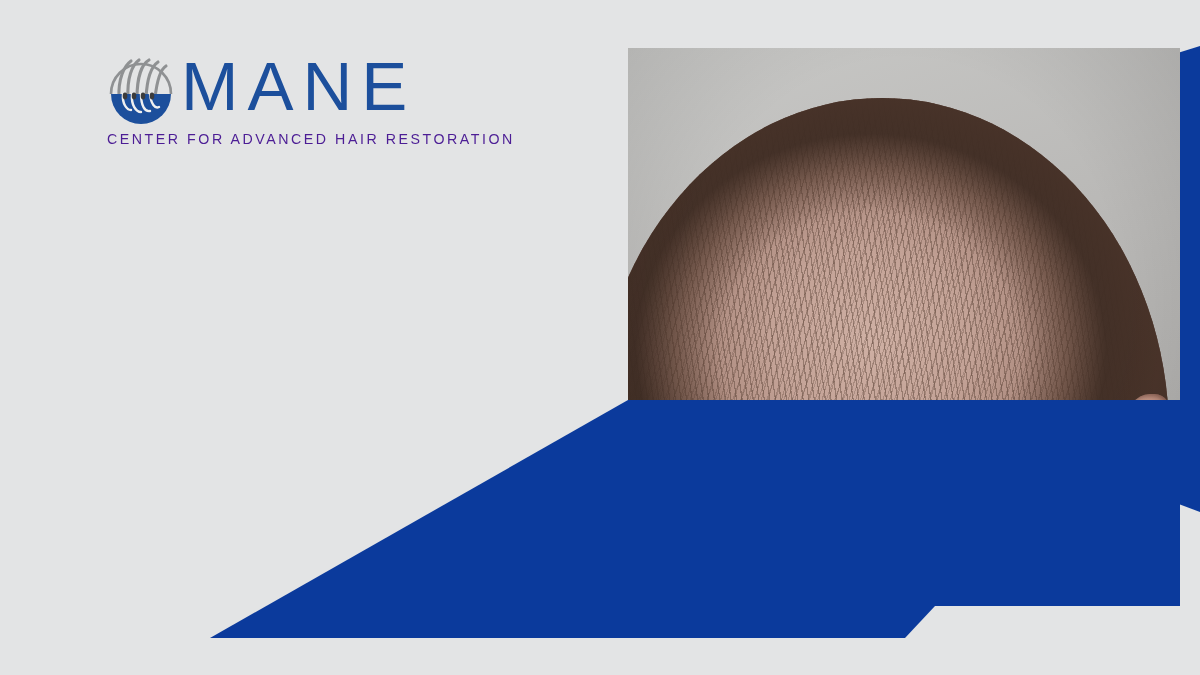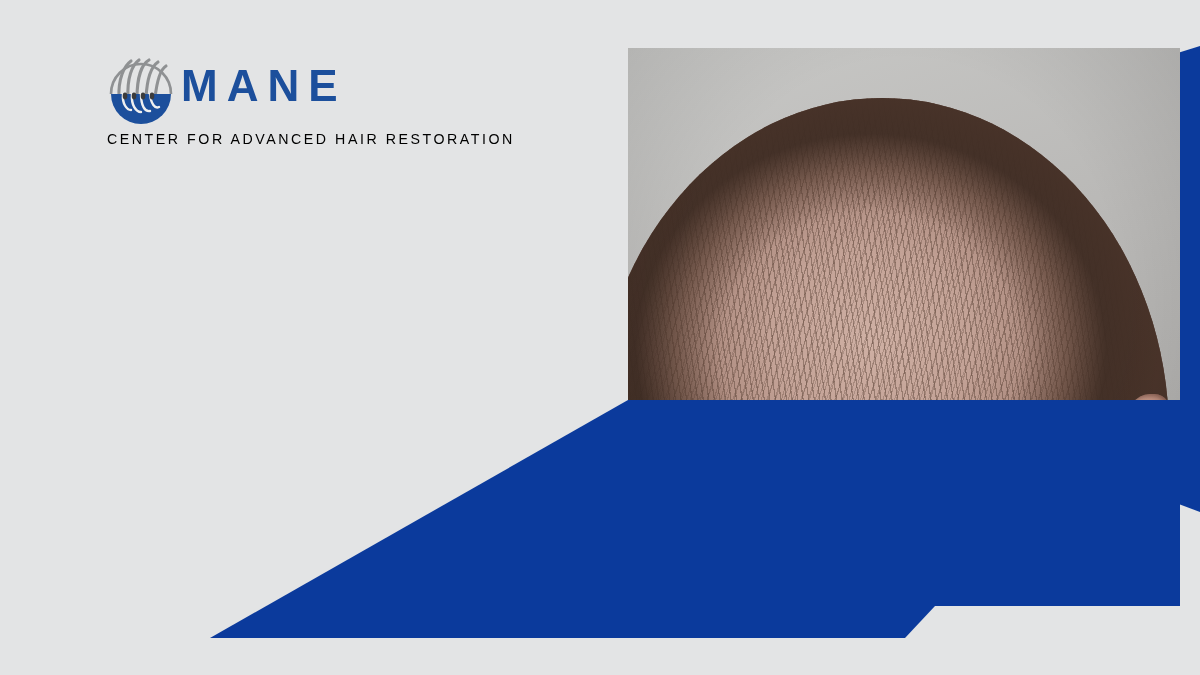--- a/index.html
+++ b/index.html
@@ -141,33 +141,33 @@
     height: 72px;
   }
   #logo .mark {
     position: relative;
     width: 76px;
     height: 72px;
     flex: none;
   }
   #logo .mark svg { display: block; }
   #logo .wordmark {
-    font-size: 44px;
-    font-weight: 700;
+    font-size: 69px;
+    font-weight: 400;
     letter-spacing: 9px;
     color: #1c4f9c;
     line-height: 1;
     padding-bottom: 4px;
   }
   #logo .tagline {
     margin-top: 7px;
     margin-left: 4px;
     font-size: 14.2px;
     letter-spacing: 2.55px;
-    color: #000000;
+    color: #4c1d95;
     white-space: nowrap;
   }
 
   
   #headline {
     position: absolute;
     left: 62px;
     top: 242px;
     width: 520px;
   }

